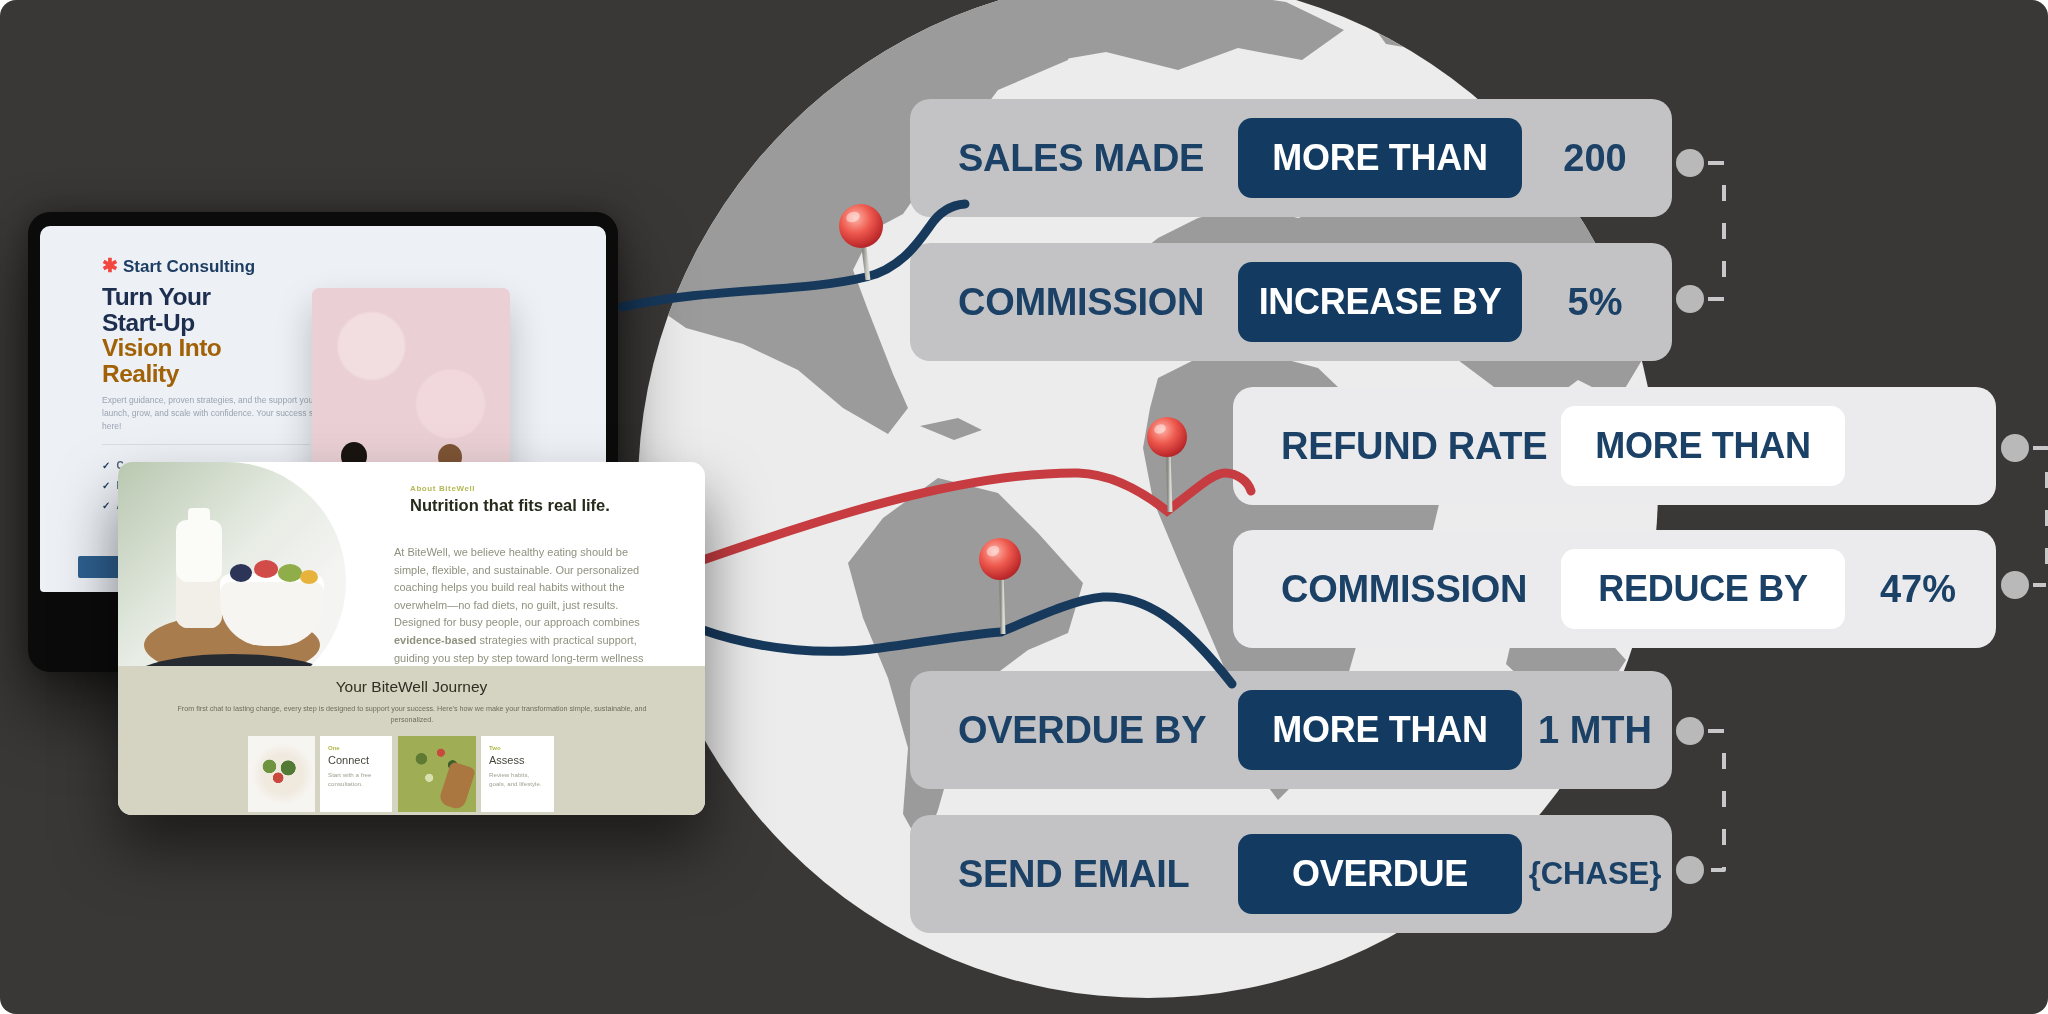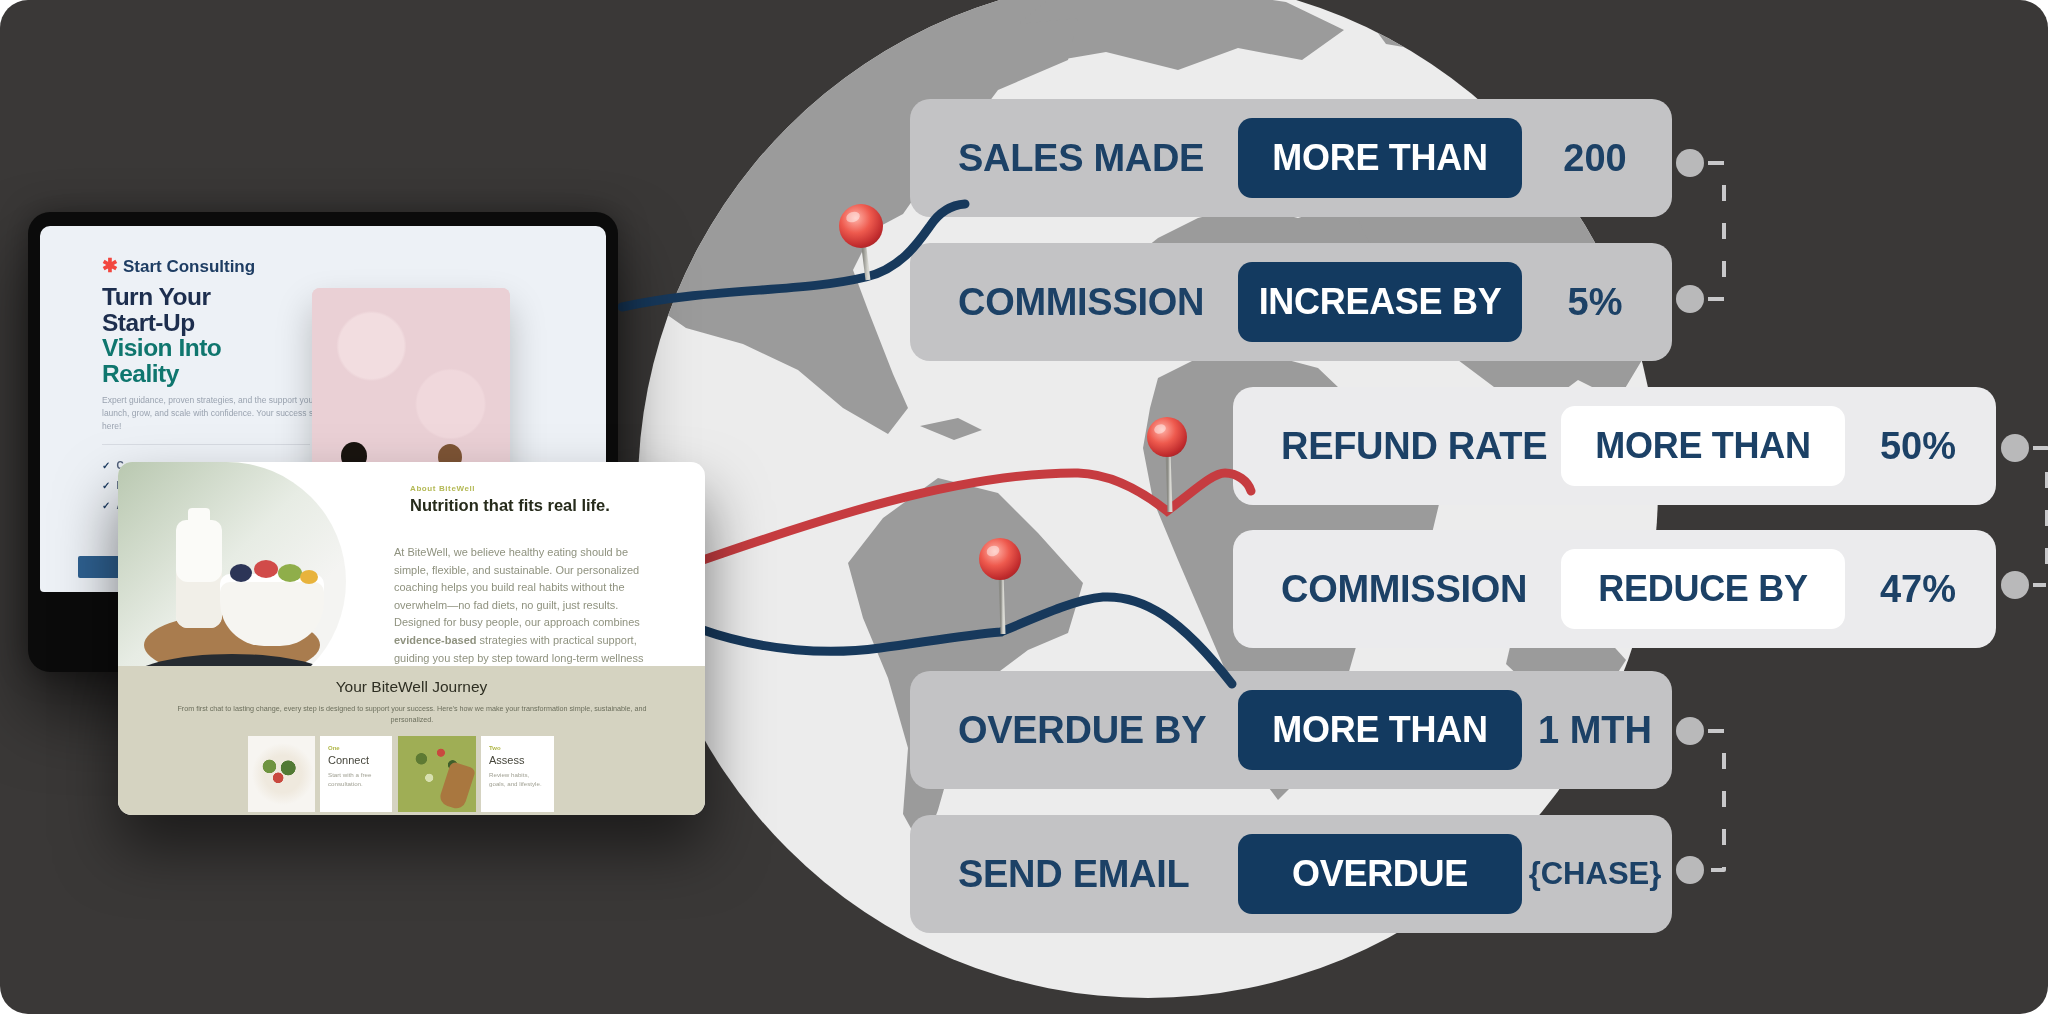--- a/index.html
+++ b/index.html
@@ -1,17 +1,17 @@
 <!DOCTYPE html>
 <html><head>
 <meta charset="utf-8">
 <style>
   html,body{margin:0;padding:0;background:#ffffff;}
   *{box-sizing:border-box;font-family:"Liberation Sans",sans-serif;}
-  #canvas{position:relative;width:2048px;height:1014px;background:#3a3837;border-radius:28px;overflow:hidden;}
+  #canvas{position:relative;width:2048px;height:1014px;background:#3a3837;border-radius:16px;overflow:hidden;}
 
   
   #globe{position:absolute;left:638px;top:-22px;width:1020px;height:1020px;border-radius:50%;
          background:#ececec;overflow:hidden;z-index:1;}
   #globe svg{position:absolute;left:0;top:0;}
 
   
   .pill{position:absolute;height:118px;border-radius:20px;background:#c3c3c5;z-index:4;}
   .pill.light{background:#ebebed;}
   .pill-label{position:absolute;left:48px;top:0;line-height:118px;font-size:38px;font-weight:bold;
@@ -32,21 +32,21 @@
 
   
   #laptop{position:absolute;left:28px;top:212px;width:590px;height:460px;background:#0b0b0b;
           border-radius:22px;z-index:8;box-shadow:0 40px 70px rgba(0,0,0,.55),0 0 30px rgba(0,0,0,.35);}
   #laptop-screen{position:absolute;left:12px;top:14px;width:566px;height:366px;background:#edf1f6;
                  border-radius:10px 10px 4px 4px;overflow:hidden;text-decoration:underline;}
   .sc-logo{position:absolute;left:62px;top:28px;font-size:17px;font-weight:bold;color:#1e3d63;}
   .sc-logo .ast{color:#f2463f;font-size:19px;margin-right:5px;}
   .sc-h1{position:absolute;left:62px;top:58px;font-size:24.5px;line-height:25.5px;font-weight:800;
          letter-spacing:-.5px;color:#1d2e4e;}
-  .sc-h1 .red{color:#0f766e;}
+  .sc-h1 .red{color:#a16207;}
   .sc-p{position:absolute;left:62px;top:168px;width:244px;font-size:8.5px;line-height:1.55;color:#9aa3b0;}
   .sc-hr{position:absolute;left:62px;top:218px;width:208px;height:1px;background:#d8dce3;}
   .sc-check{position:absolute;left:62px;font-size:10px;color:#51607a;font-weight:bold;}
   .sc-check .ck{color:#1e3d63;margin-right:6px;}
   .sc-cta{position:absolute;left:38px;top:330px;width:246px;height:22px;background:#2e6090;border-radius:2px;}
   
   .sc-hero{position:absolute;left:272px;top:62px;width:198px;height:290px;border-radius:8px;overflow:hidden;
            background:#ead0d5;box-shadow:0 18px 36px rgba(0,0,0,.22);}
   .sc-hero .wall{position:absolute;inset:0;
       background:radial-gradient(circle at 30% 20%,#f2dde0 0 12%,transparent 13%),
@@ -139,21 +139,20 @@
     <span class="pill-value">200</span>
   </div>
   <div class="pill" style="left:910px;top:243px;width:762px;">
     <span class="pill-label">COMMISSION</span>
     <span class="pill-op op-dark">INCREASE BY</span>
     <span class="pill-value">5%</span>
   </div>
   <div class="pill light" style="left:1233px;top:387px;width:763px;">
     <span class="pill-label">REFUND RATE</span>
     <span class="pill-op op-light">MORE THAN</span>
-    <span class="pill-value">50%</span>
   </div>
   <div class="pill light" style="left:1233px;top:530px;width:763px;">
     <span class="pill-label">COMMISSION</span>
     <span class="pill-op op-light">REDUCE BY</span>
     <span class="pill-value">47%</span>
   </div>
   <div class="pill" style="left:910px;top:671px;width:762px;">
     <span class="pill-label">OVERDUE BY</span>
     <span class="pill-op op-dark">MORE THAN</span>
     <span class="pill-value">1 MTH</span>

